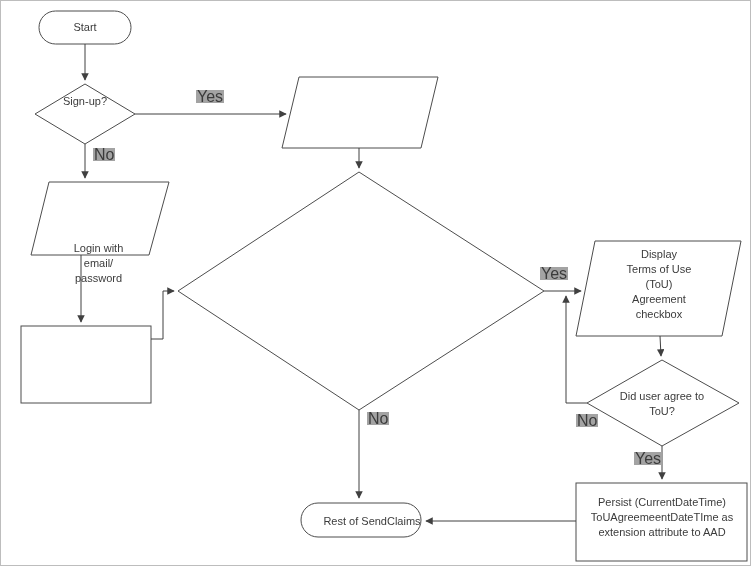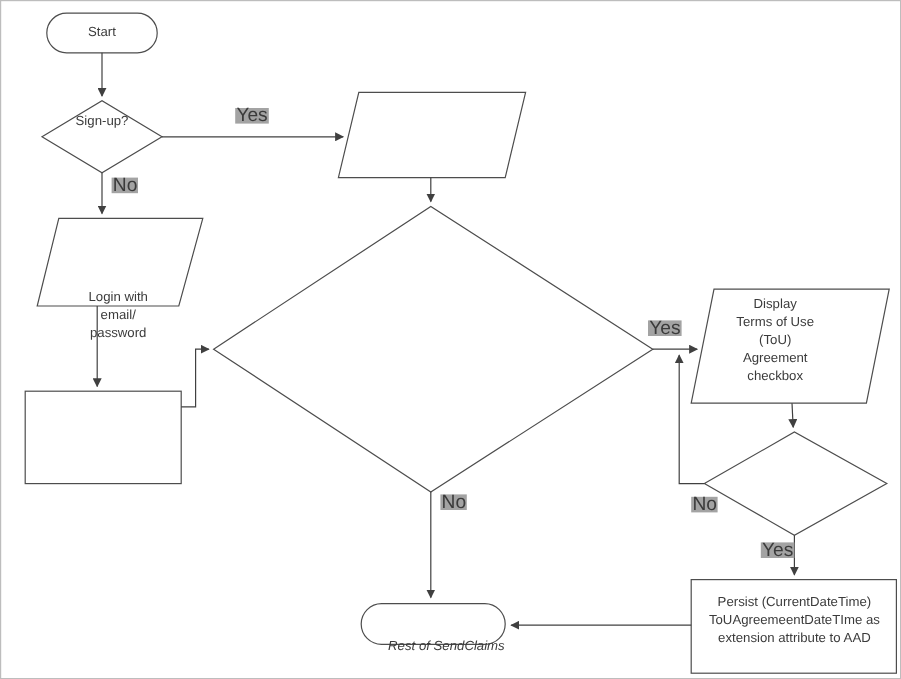--- a/index.html
+++ b/index.html
@@ -69,29 +69,31 @@
       <line x1="575" y1="520" x2="425" y2="520" marker-end="url(#arrow)"></line>
       <line x1="358" y1="409" x2="358" y2="497" marker-end="url(#arrow)"></line>
     </g>
   </svg>
 
   <div class="node-label center" style="left:38px;  top:19px;  width:92px;">Start</div>
   <div class="node-label center" style="left:34px;  top:93px; width:100px;">Sign-up?</div>
   <div class="node-label center" style="left:40px;  top:194px; width:115px;margin-top:46px;">Login with
 email/
 password</div>
-  <div class="node-label center" style="left:584px; top:246px; width:122px;">Display
+  <div class="node-label center" style="left:597px; top:246px; width:122px;">Display
 Terms of Use
 (ToU)
 Agreement
 checkbox</div>
+  <div class="node-label center" style="left:601px; top:388px; width:120px;">Did user agree to
+ToU?</div>
   <div class="node-label center" style="left:578px; top:494px; width:166px;">Persist (CurrentDateTime)
 ToUAgreemeentDateTIme as
 extension attribute to AAD</div>
-  <div class="node-label center" style="left:300px; top:531px; width:142px;font-style:italic;">Rest of SendClaims</div>
+  <div class="node-label center" style="left:300px; top:513px; width:142px;">Rest of SendClaims</div>
 
   <span class="edge-label" style="left:195px; top:89px;">Yes</span>
   <span class="edge-label" style="left:92px;  top:147px;">No</span>
   <span class="edge-label" style="left:539px; top:266px;">Yes</span>
   <span class="edge-label" style="left:366px; top:411px;">No</span>
   <span class="edge-label" style="left:575px; top:413px;">No</span>
   <span class="edge-label" style="left:633px; top:451px;">Yes</span>
 
 </div>
 

